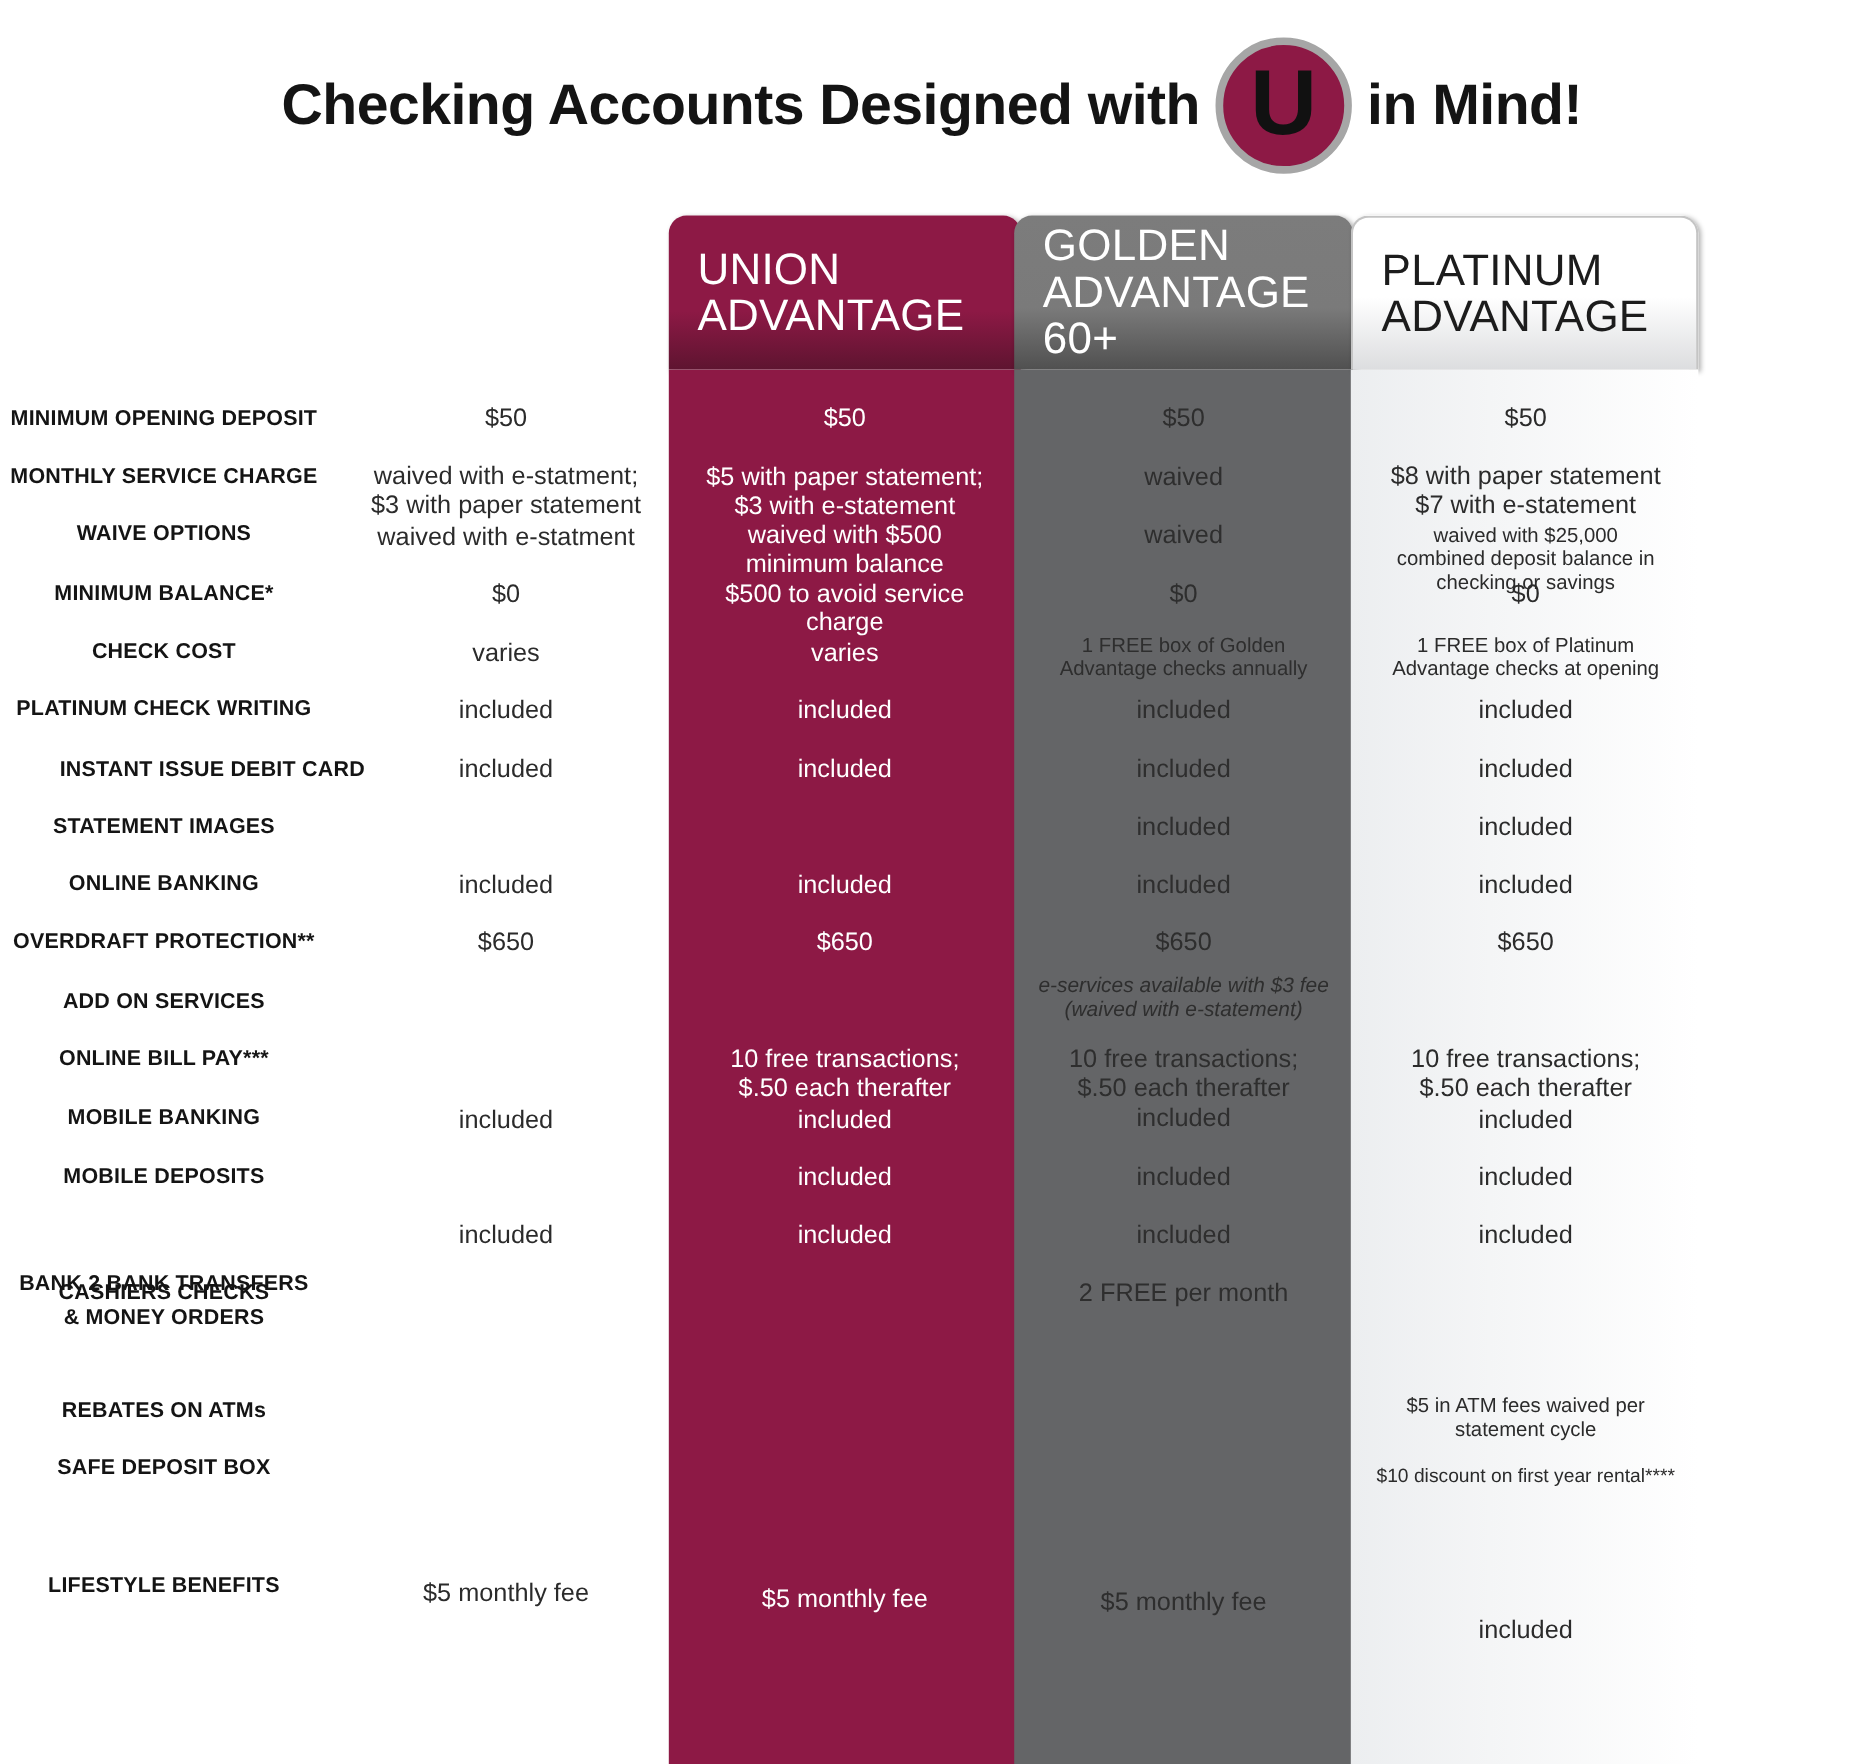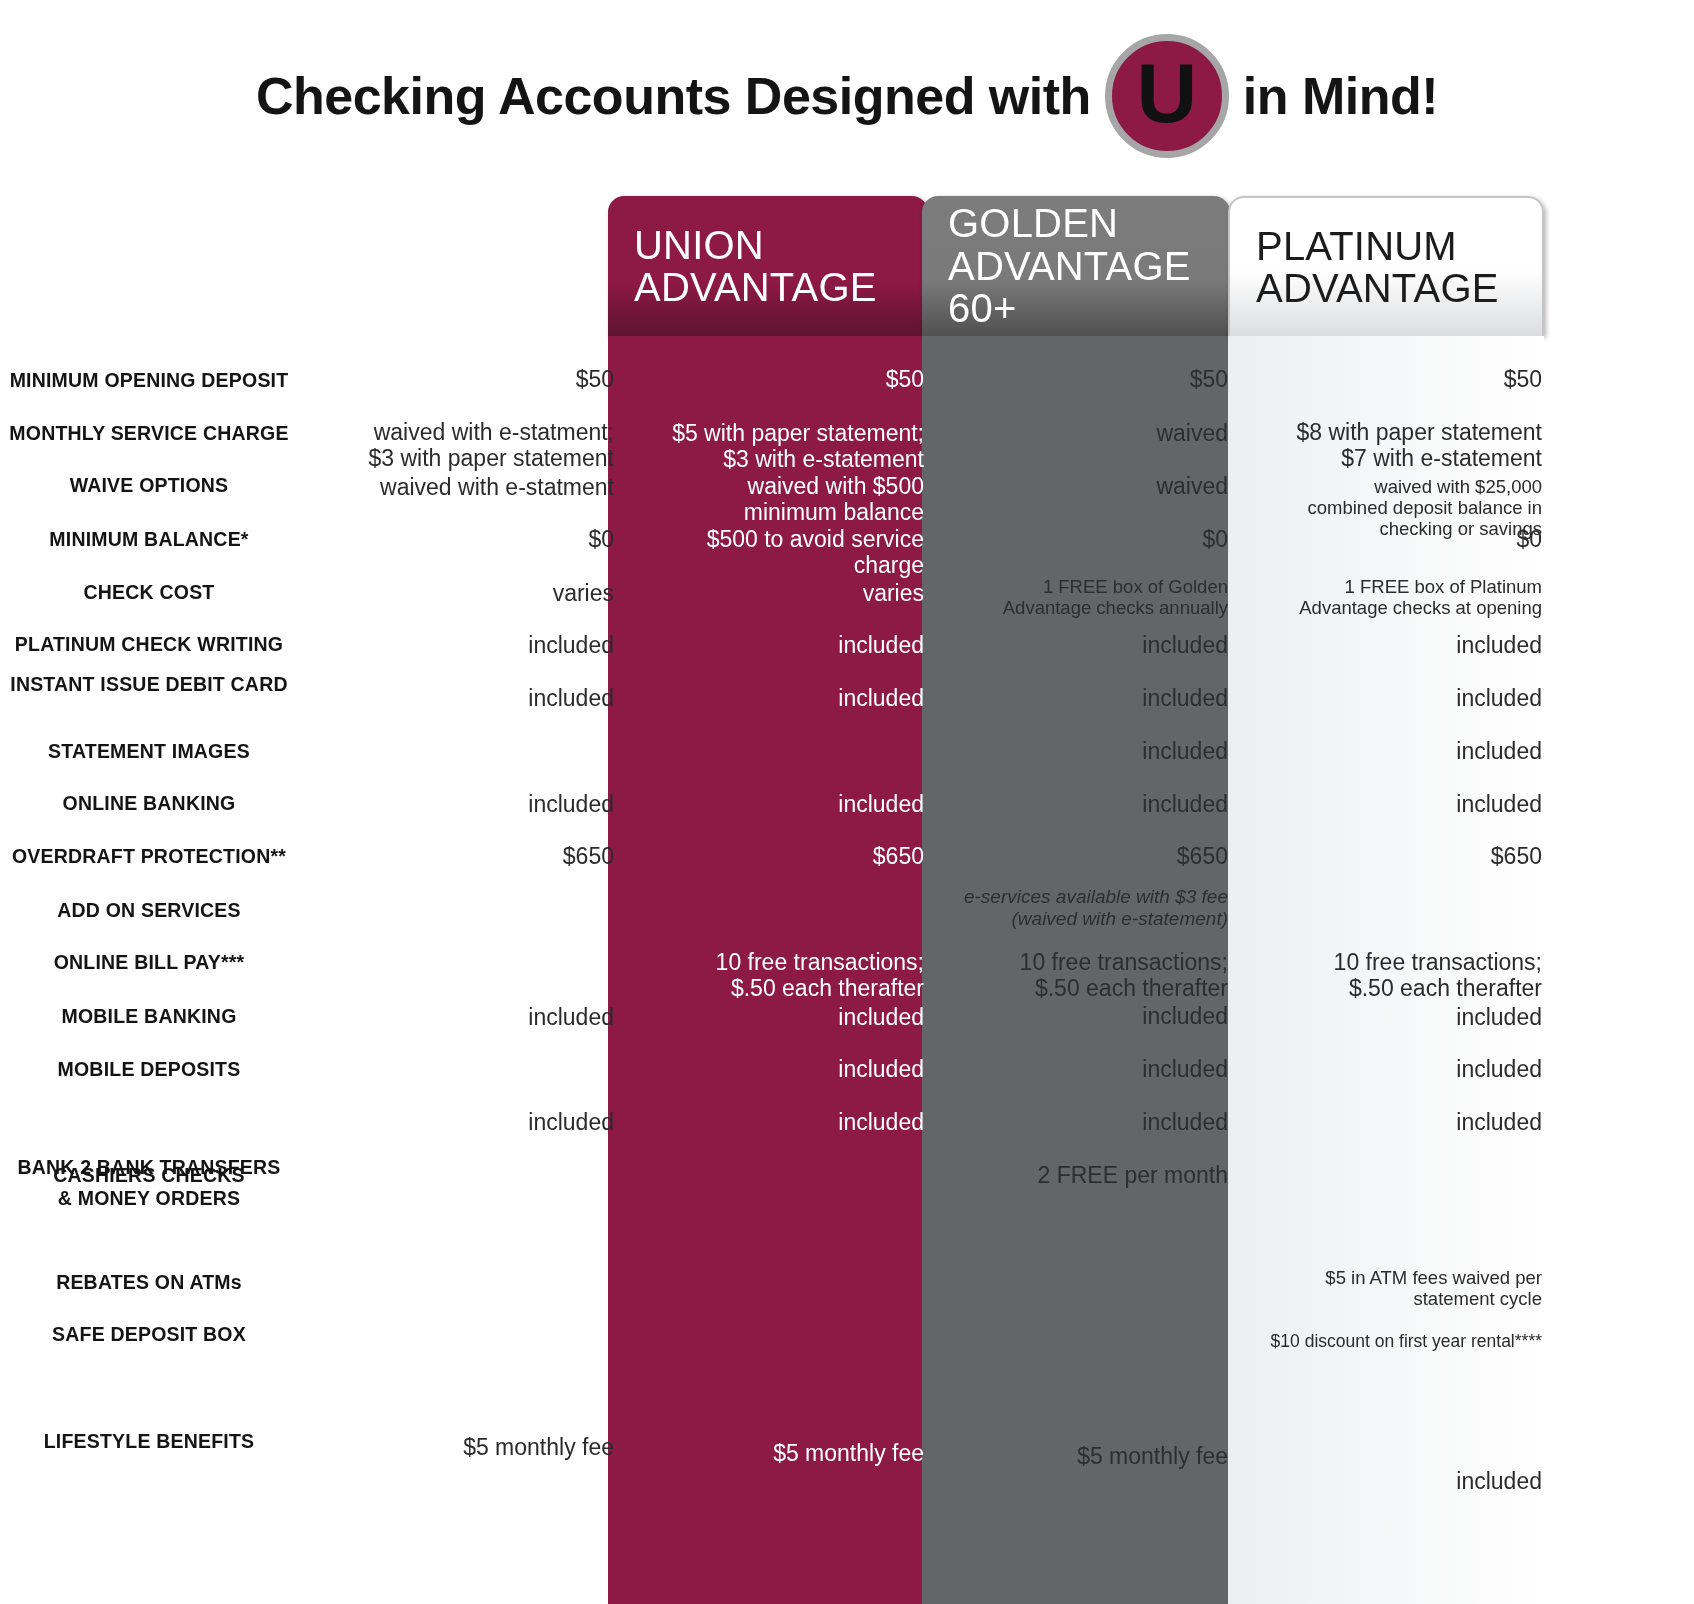--- a/index.html
+++ b/index.html
@@ -148,21 +148,21 @@
     text-align: center;
     font-size: 19.5px;
     font-weight: bold;
     letter-spacing: 0.2px;
     color: #141414;
     line-height: 1.18;
     white-space: pre-line;
   }
   .cell {
     position: absolute;
-    text-align: right;
+    text-align: center;
     font-size: 23px;
     line-height: 1.14;
     white-space: pre-line;
   }
   .cell.dark-txt { color: #2b2b2b; }
   .cell.light-txt { color: #ffffff; }
   .cell.grey-txt { color: #2e2e2e; }
   .cell.small { font-size: 18.5px; line-height: 1.13; }
   .cell.italic { font-style: italic; font-size: 19px; }
   .cell.tiny { font-size: 17.5px; line-height: 1.16; }
@@ -238,21 +238,21 @@
       <div class="cell light-txt" style="left: 612px; width: 312px; top: 580px;">varies</div>
       <div class="cell grey-txt small" style="left: 924px; width: 304px; top: 577px;">1 FREE box of Golden
 Advantage checks annually</div>
       <div class="cell dark-txt small" style="left: 1232px; width: 310px; top: 577px;">1 FREE box of Platinum
 Advantage checks at opening</div>
       <div class="rowlabel" style="top: 633px;">PLATINUM CHECK WRITING</div>
       <div class="cell dark-txt" style="left: 306px; width: 308px; top: 632px;">included</div>
       <div class="cell light-txt" style="left: 612px; width: 312px; top: 632px;">included</div>
       <div class="cell grey-txt" style="left: 924px; width: 304px; top: 632px;">included</div>
       <div class="cell dark-txt" style="left: 1232px; width: 310px; top: 632px;">included</div>
-      <div class="rowlabel" style="top: 673px;">INSTANT ISSUE DEBIT CARD</div>
+      <div class="rowlabel" style="top: 688px; padding-left: 44px;">INSTANT ISSUE DEBIT CARD</div>
       <div class="cell dark-txt" style="left: 306px; width: 308px; top: 685px;">included</div>
       <div class="cell light-txt" style="left: 612px; width: 312px; top: 685px;">included</div>
       <div class="cell grey-txt" style="left: 924px; width: 304px; top: 685px;">included</div>
       <div class="cell dark-txt" style="left: 1232px; width: 310px; top: 685px;">included</div>
       <div class="rowlabel" style="top: 740px;">STATEMENT IMAGES</div>
       <div class="cell grey-txt" style="left: 924px; width: 304px; top: 738px;">included</div>
       <div class="cell dark-txt" style="left: 1232px; width: 310px; top: 738px;">included</div>
       <div class="rowlabel" style="top: 792px;">ONLINE BANKING</div>
       <div class="cell dark-txt" style="left: 306px; width: 308px; top: 791px;">included</div>
       <div class="cell light-txt" style="left: 612px; width: 312px; top: 791px;">included</div>

